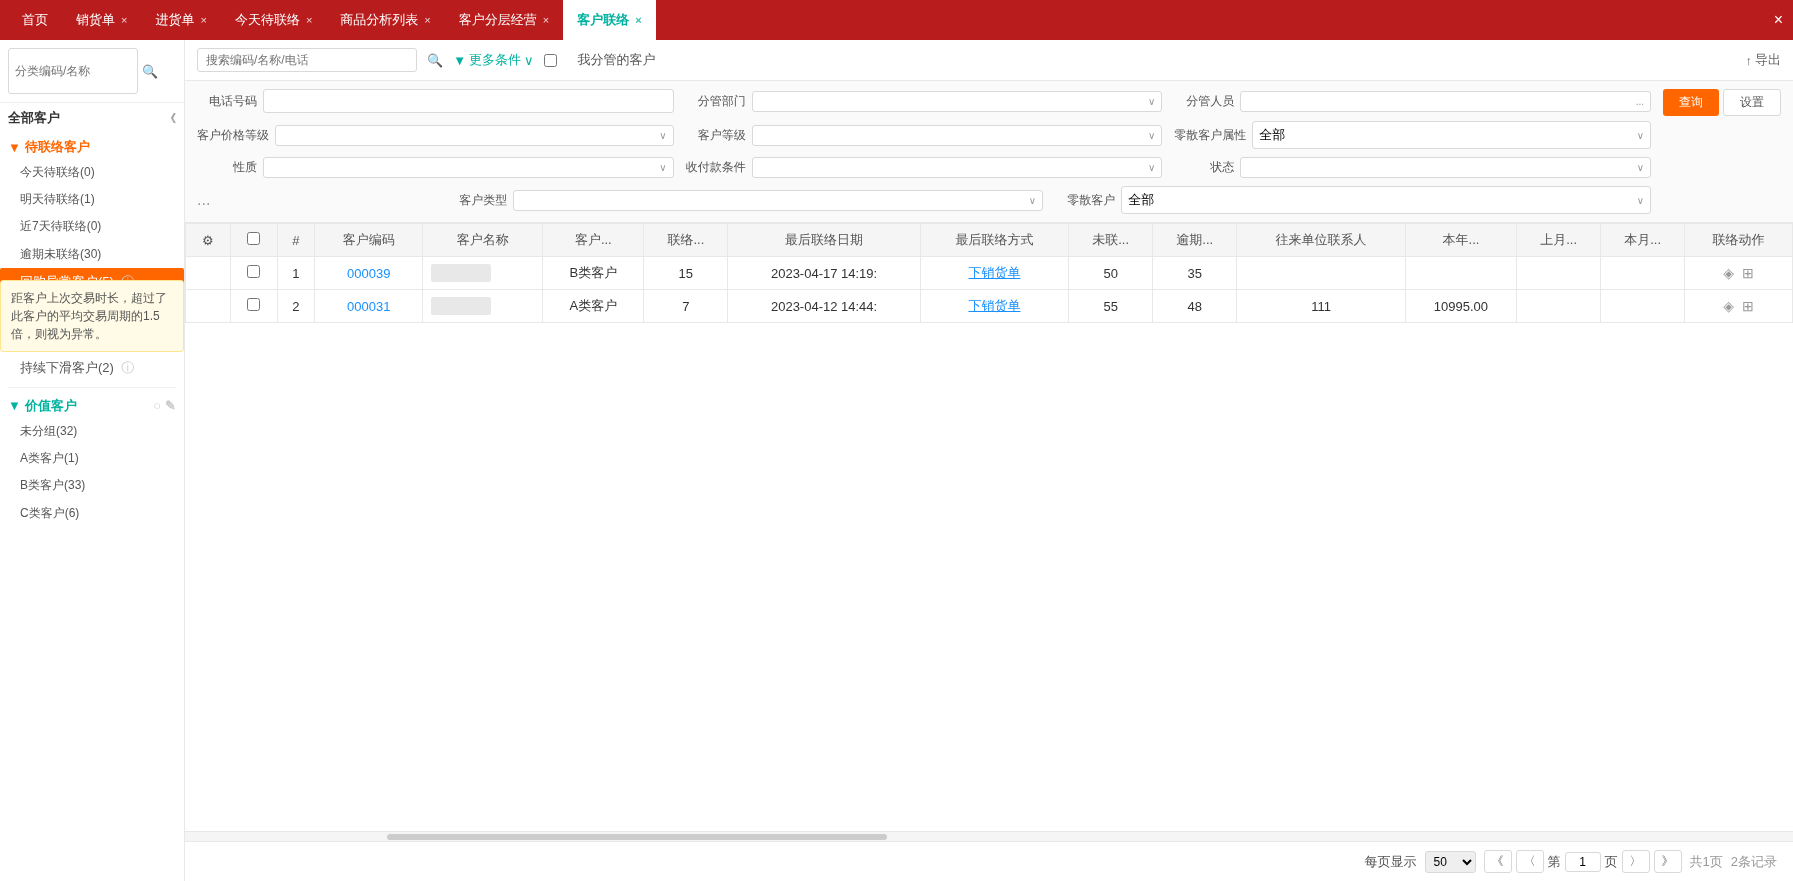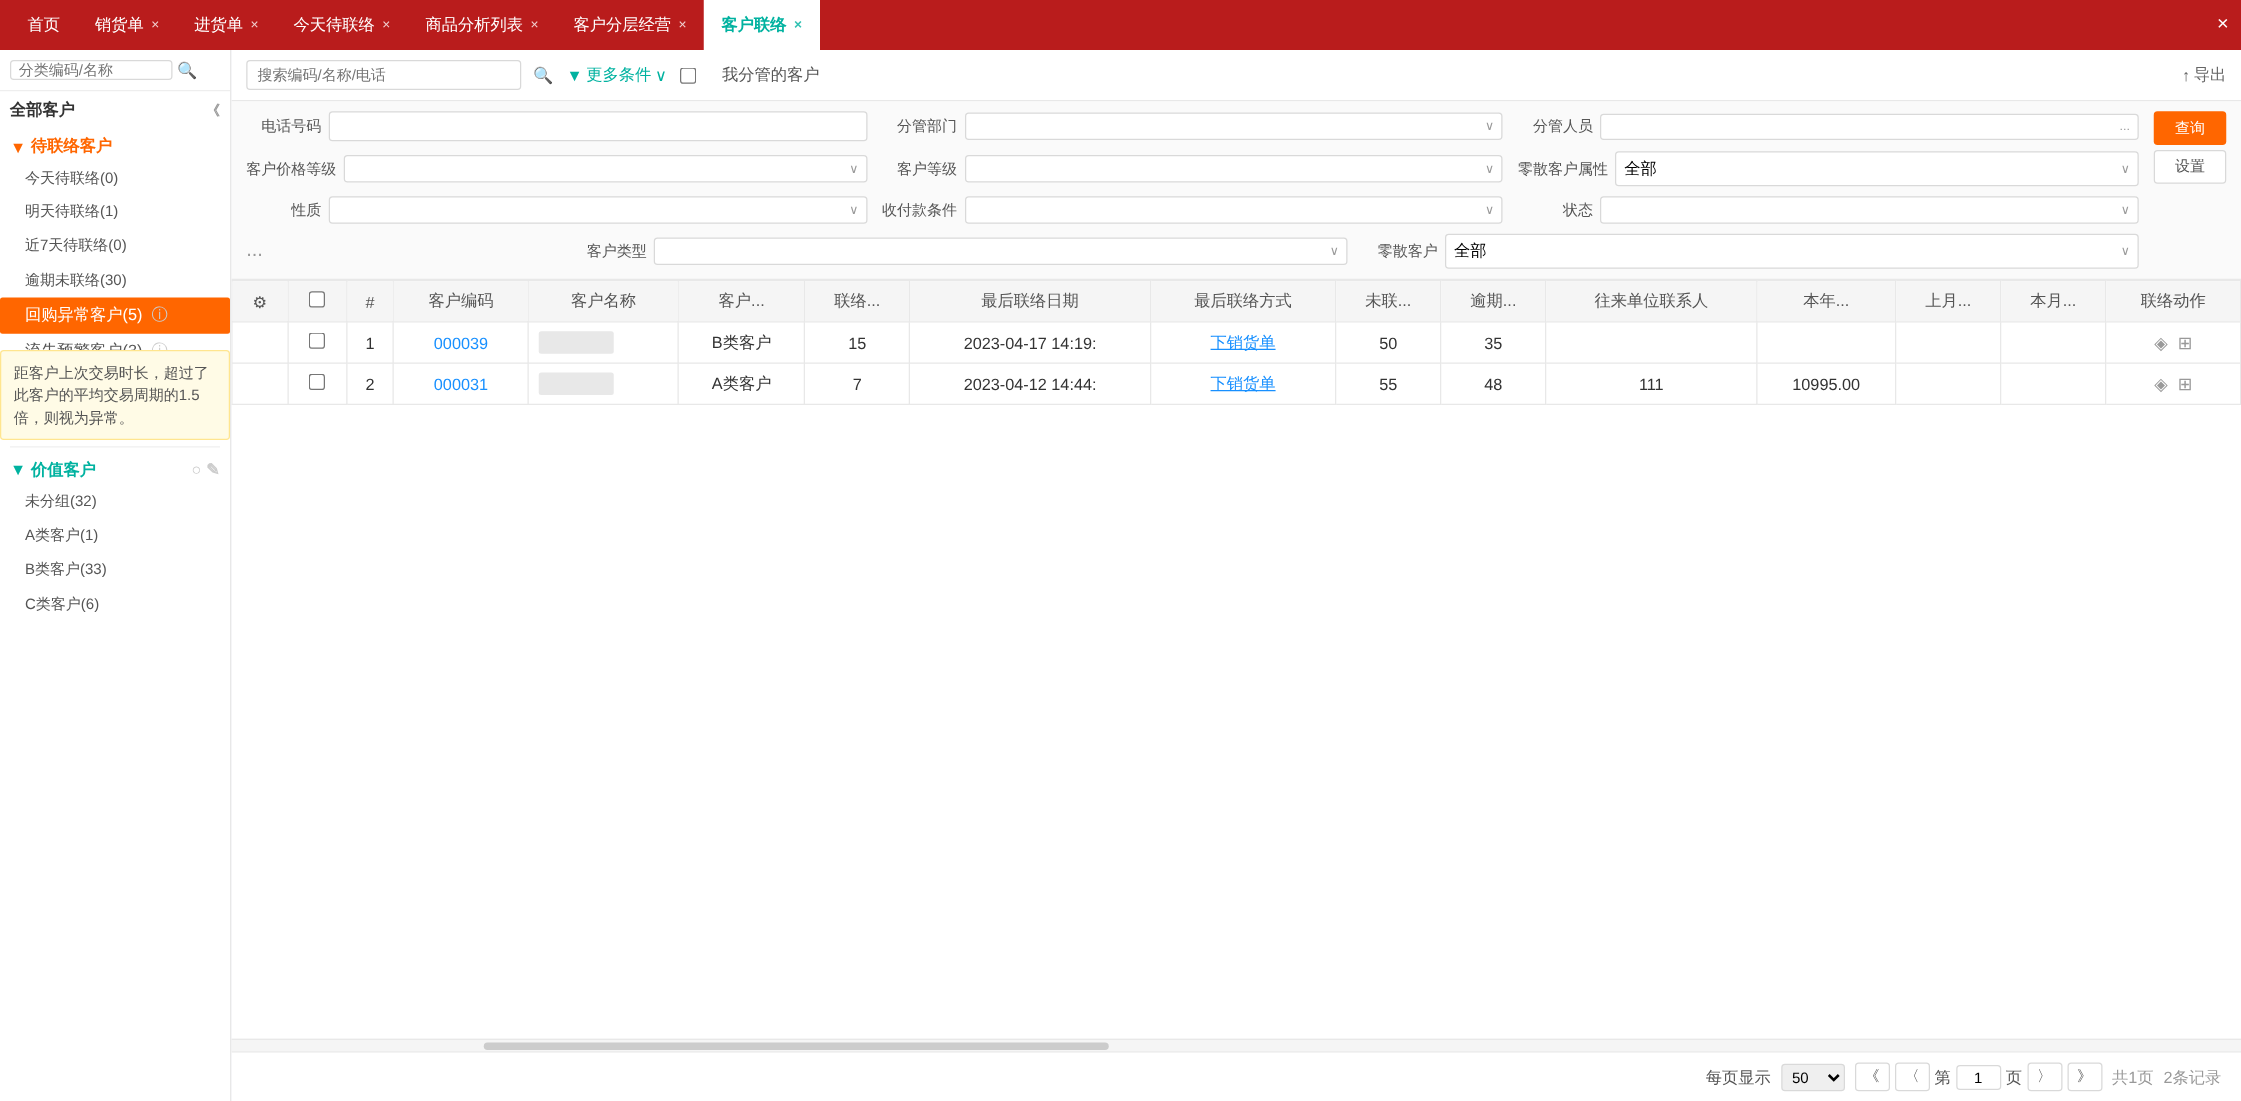--- a/index.html
+++ b/index.html
@@ -62,21 +62,21 @@
     .sidebar-search {
       padding: 8px;
       border-bottom: 1px solid #eee;
       display: flex;
       align-items: center;
       gap: 4px;
     }
     .sidebar-search input {
       border: 1px solid #d9d9d9;
       border-radius: 3px;
-      padding: 0 6px;
+      padding: 15px 6px;
       font-size: 12px;
       width: 130px;
       outline: none;
     }
     .sidebar-search .search-icon {
       color: #999;
       cursor: pointer;
     }
     .sidebar-all-customers {
       display: flex;
@@ -245,21 +245,21 @@
       outline: none;
       min-width: 100px;
     }
     .filter-more-dots {
       color: #999;
       cursor: pointer;
       font-size: 16px;
     }
     .action-btns {
       display: flex;
-      flex-direction: column;
+      flex-direction: row;
       gap: 4px;
     }
     .btn-query {
       background: #ff6600;
       color: white;
       border: none;
       border-radius: 3px;
       padding: 5px 16px;
       cursor: pointer;
       font-size: 12px;

